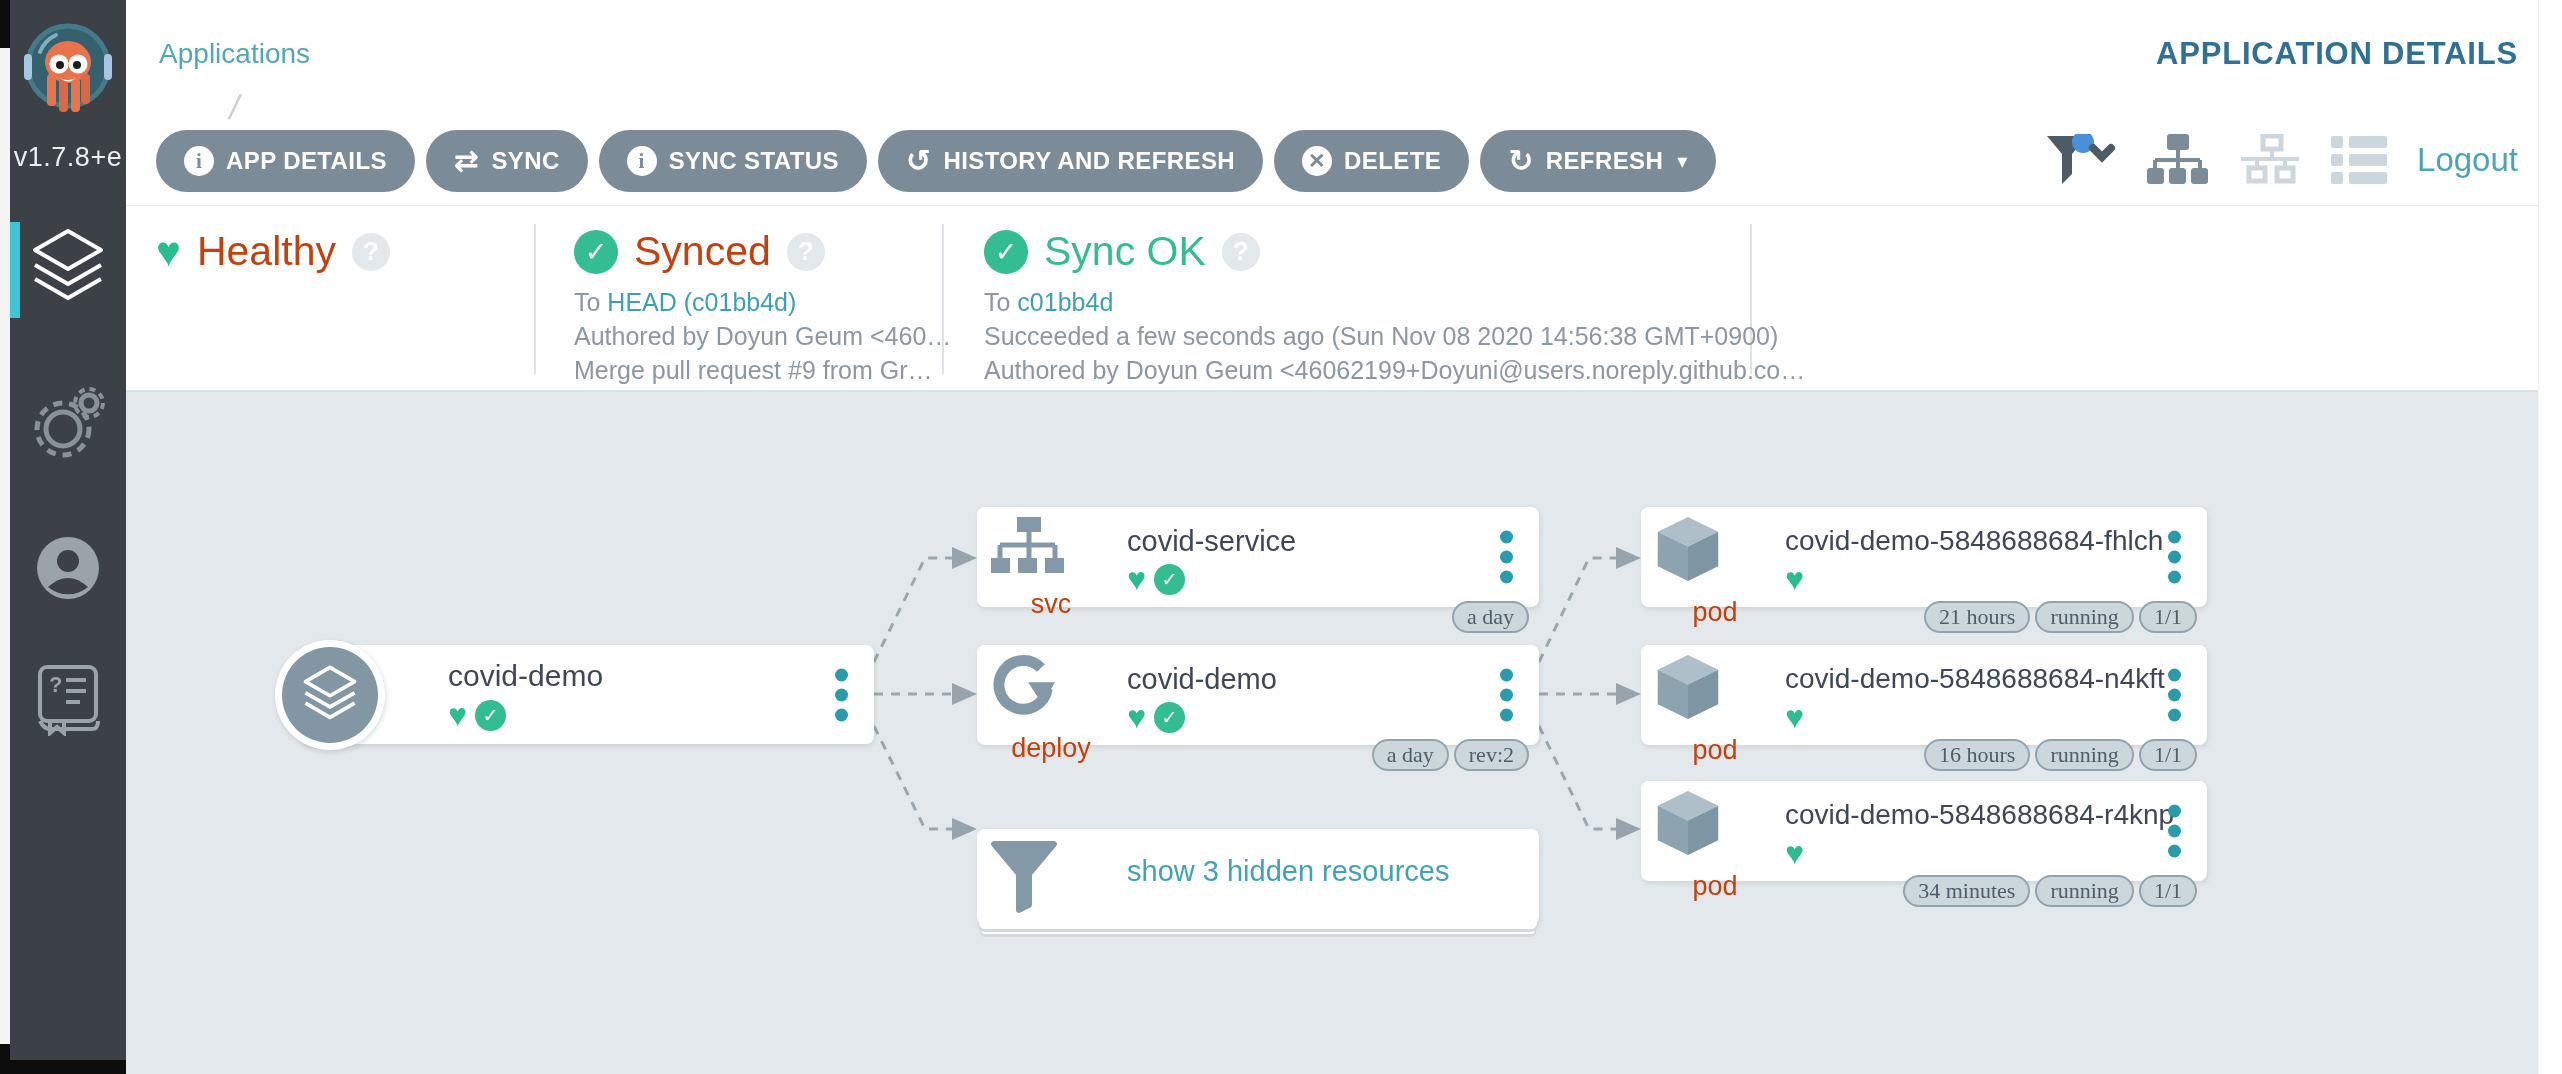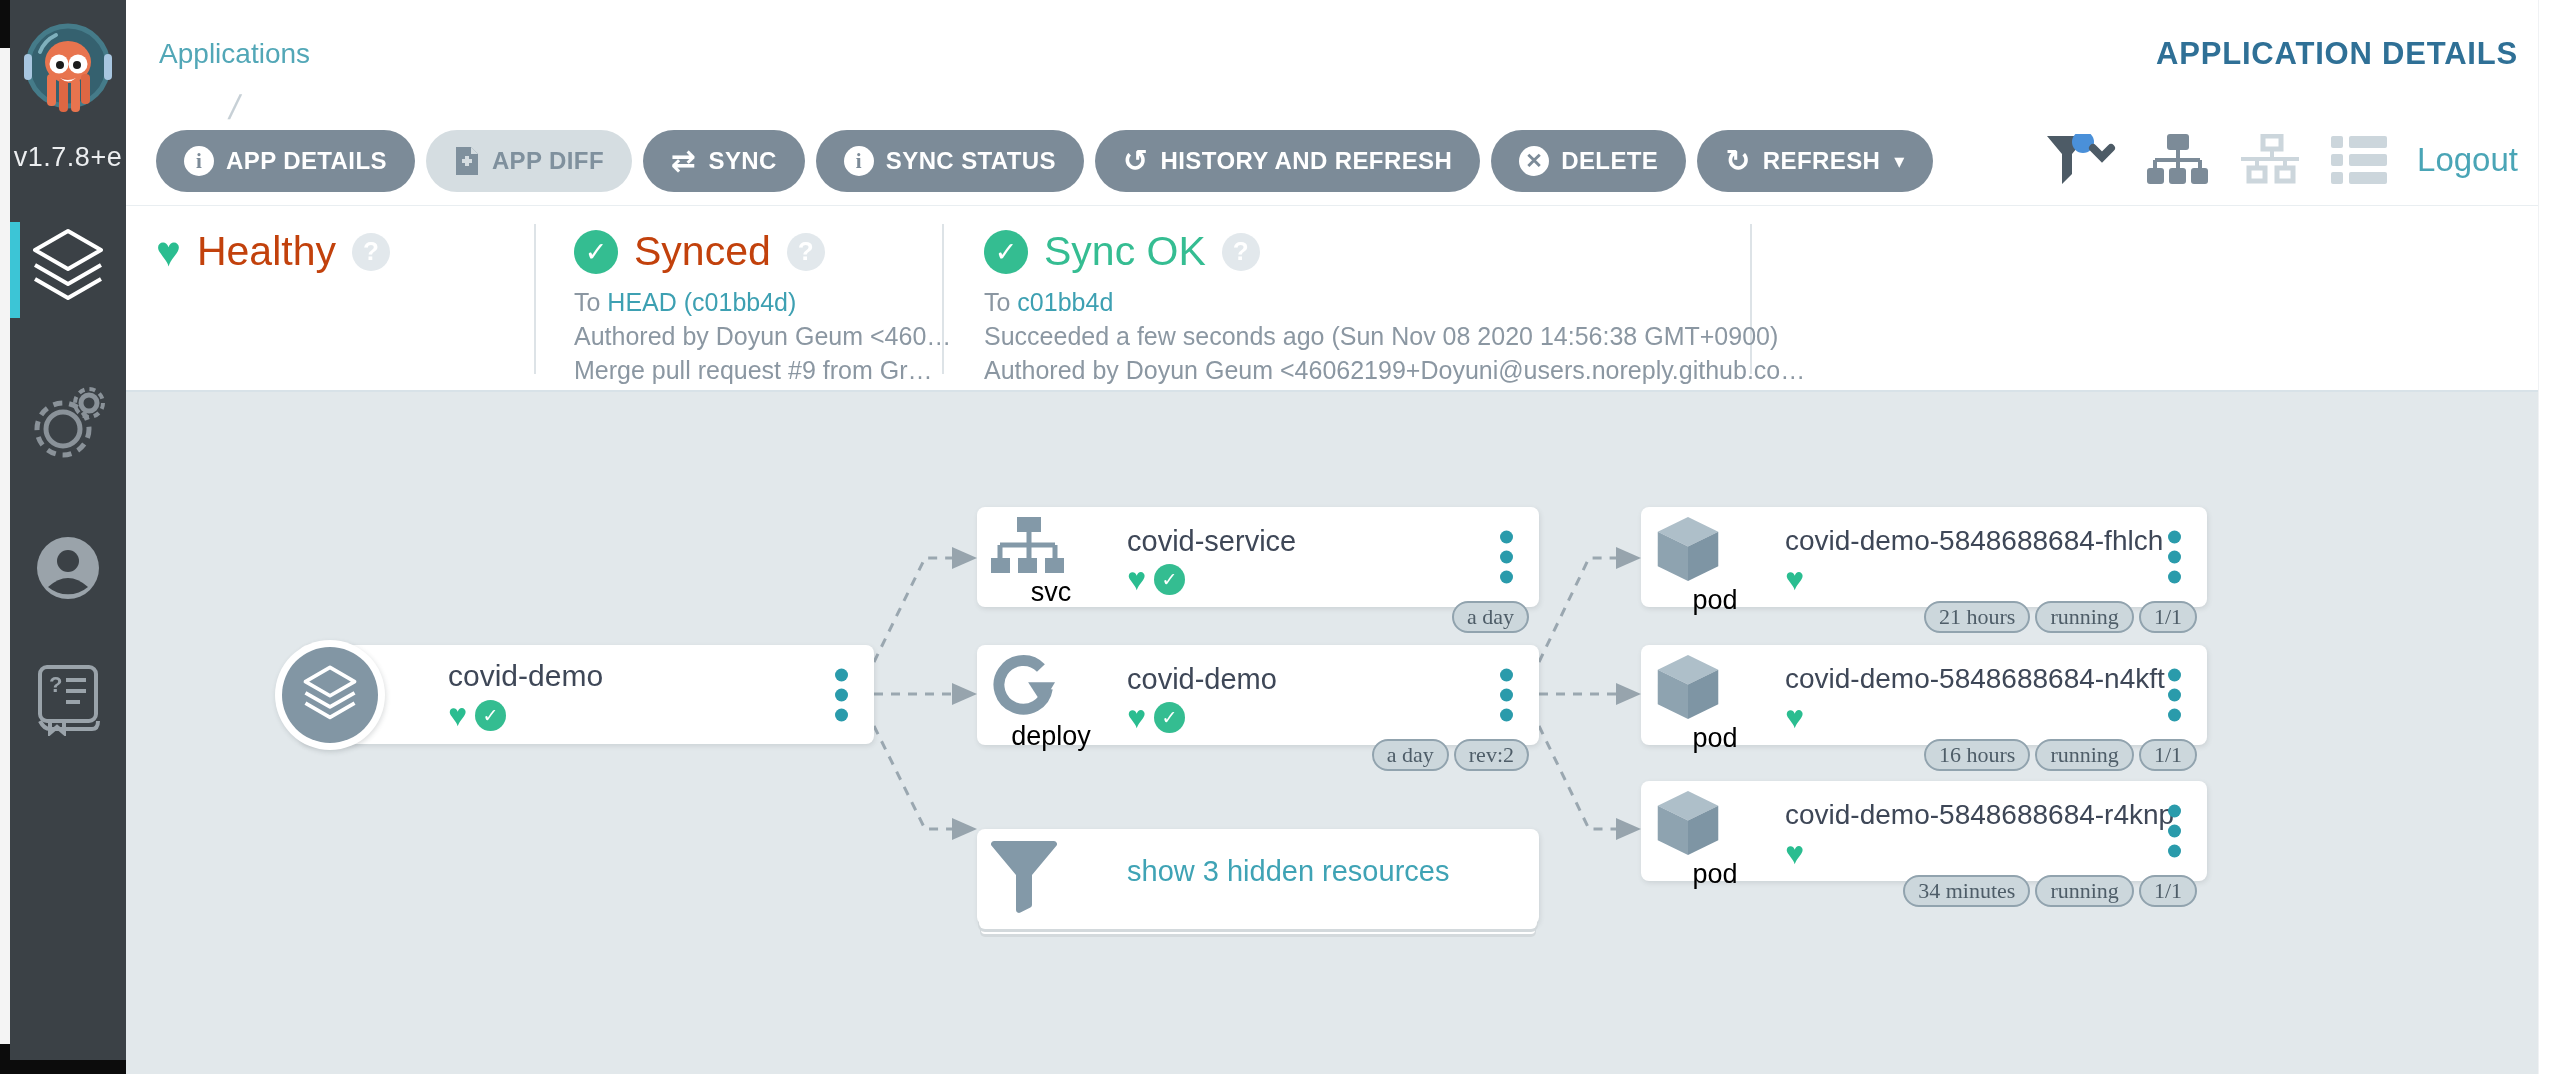--- a/index.html
+++ b/index.html
@@ -62,21 +62,21 @@
   .tlink { color:#3da0b2; cursor:pointer; }
 
   
   .graph { position:absolute; left:126px; top:392px; right:24px; bottom:0; background:#e2e8eb; overflow:hidden; }
   .edges { position:absolute; left:0; top:0; width:2412px; height:682px; }
 
   .node { position:absolute; background:#fff; border-radius:8px; box-shadow:1px 2px 5px rgba(60,70,80,0.13); cursor:pointer; }
   .node-title { position:absolute; left:150px; top:18px; font-size:29px; color:#3e4757; white-space:nowrap; }
   .health-row { position:absolute; left:150px; top:56px; display:flex; align-items:center; gap:8px; }
   .kind-wrap { position:absolute; left:14px; top:10px; width:120px; text-align:center; }
-  .kind-label { font-size:27px; color:#000000; margin-top:4px; }
+  .kind-label { font-size:27px; color:#c2410c; margin-top:16px; }
   .kebab { position:absolute; right:20px; top:50%; transform:translateY(-50%); display:flex; flex-direction:column; gap:7px; padding:6px; cursor:pointer; }
   .kebab i { width:13px; height:13px; border-radius:50%; background:#2a9bab; }
   .badges { position:absolute; right:10px; bottom:-26px; display:flex; gap:5px;font-family:Liberation Serif, serif; }
   .badge { background:#ccd7dc; border:2px solid #91a3ae; border-radius:17px; height:32px; padding:0 13px; font-size:22px; color:#4e5d68; display:flex; align-items:center; white-space:nowrap; }
 
   .root-circle { position:absolute; left:149px; top:248px; width:110px; height:110px; border-radius:50%; background:#fff; box-shadow:1px 2px 5px rgba(60,70,80,0.18); display:flex; align-items:center; justify-content:center; z-index:3; }
   .root-circle .inner { width:96px; height:96px; border-radius:50%; background:#8296a4; display:flex; align-items:center; justify-content:center; }
   .node-root { left:174px; top:253px; width:574px; height:99px; z-index:2; }
   .node-root .node-title { left:148px; top:14px; font-size:30px; }
   .node-root .health-row { left:148px; top:54px; }
@@ -187,31 +187,20 @@
       <span class="crumb-current">covid-demo</span>
     </div>
     <div class="page-title">APPLICATION DETAILS</div>
   </div>
 
   <div class="toolbar">
     <div class="btn-row">
       <button class="pill-btn">
         <span class="icircle">i</span>
         <span>APP DETAILS</span>
-      </button>
-      <button class="pill-btn disabled">
-        <span>
-          <svg width="26" height="32" viewBox="0 0 26 32">
-            <path d="M2 2 h15 l7 7 v21 h-22 Z" fill="#7f909d"></path>
-            <path d="M17 2 l7 7 h-7 Z" fill="#d5dde1"></path>
-            <rect x="8" y="14" width="10" height="4" fill="#d5dde1"></rect>
-            <rect x="11" y="11" width="4" height="10" fill="#d5dde1"></rect>
-          </svg>
-        </span>
-        <span>APP DIFF</span>
       </button>
       <button class="pill-btn">
         <span class="glyph-ic">⇄</span>
         <span>SYNC</span>
       </button>
       <button class="pill-btn">
         <span class="icircle">i</span>
         <span>SYNC STATUS</span>
       </button>
       <button class="pill-btn">

